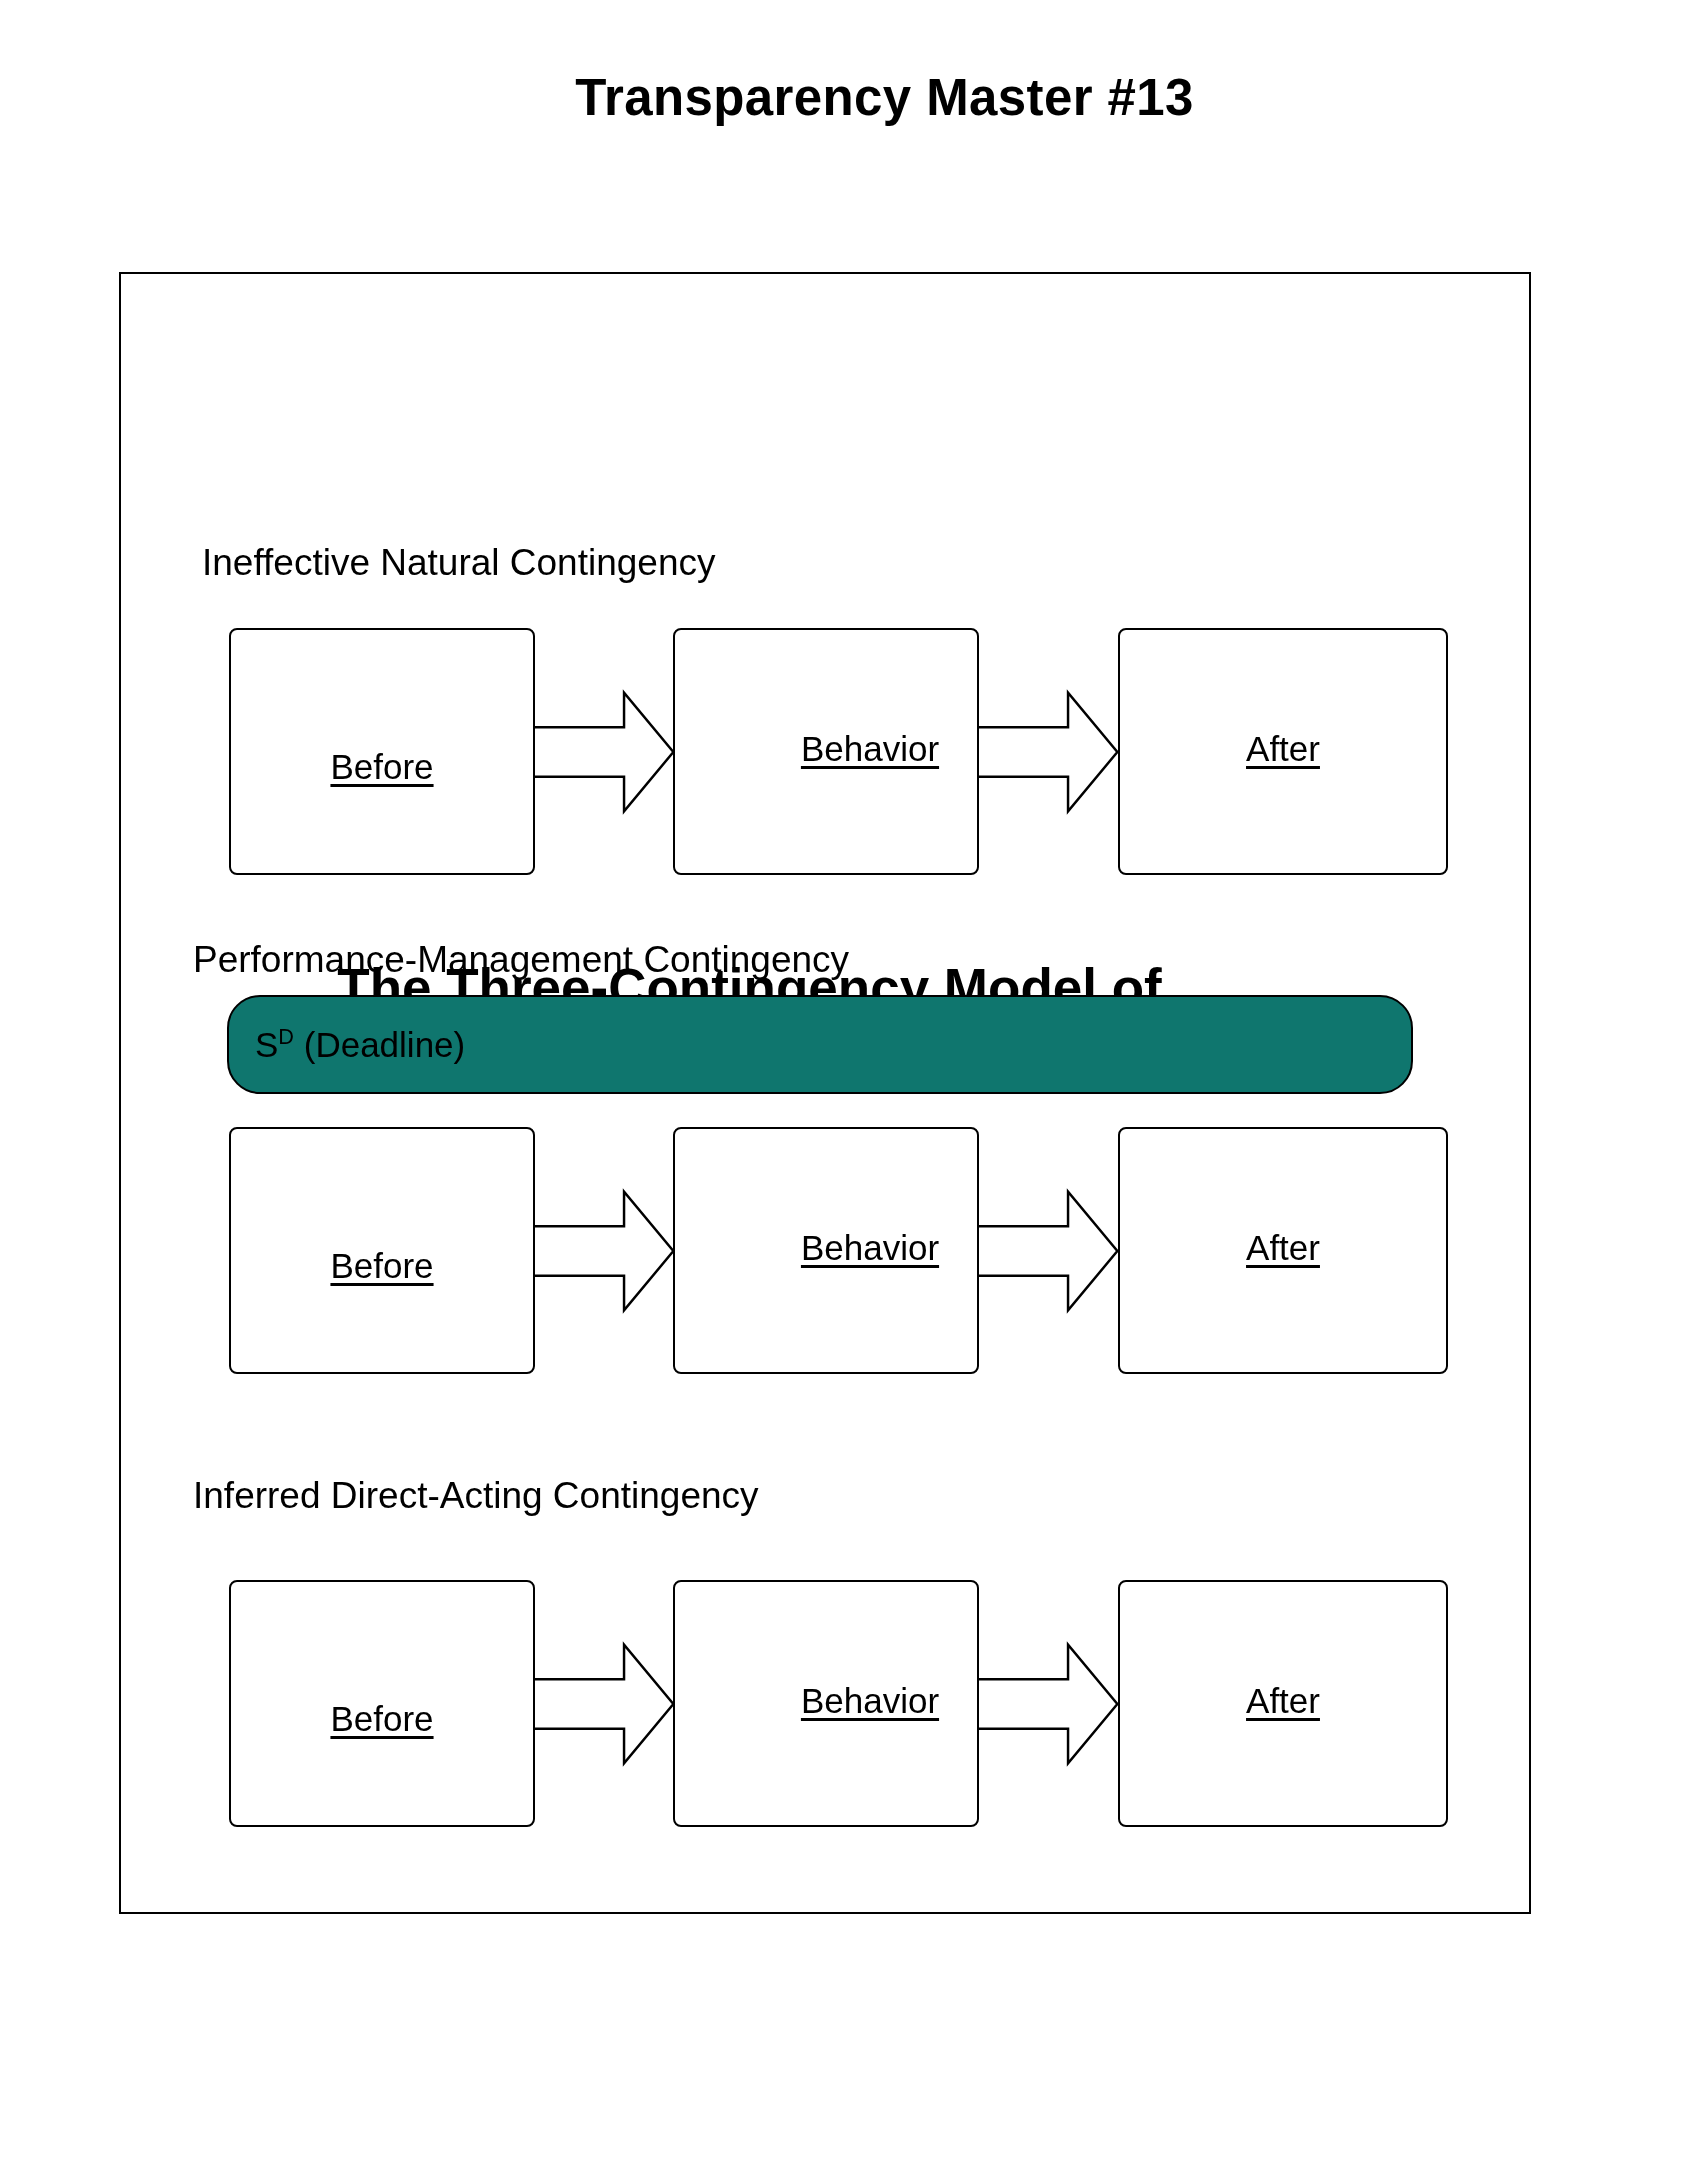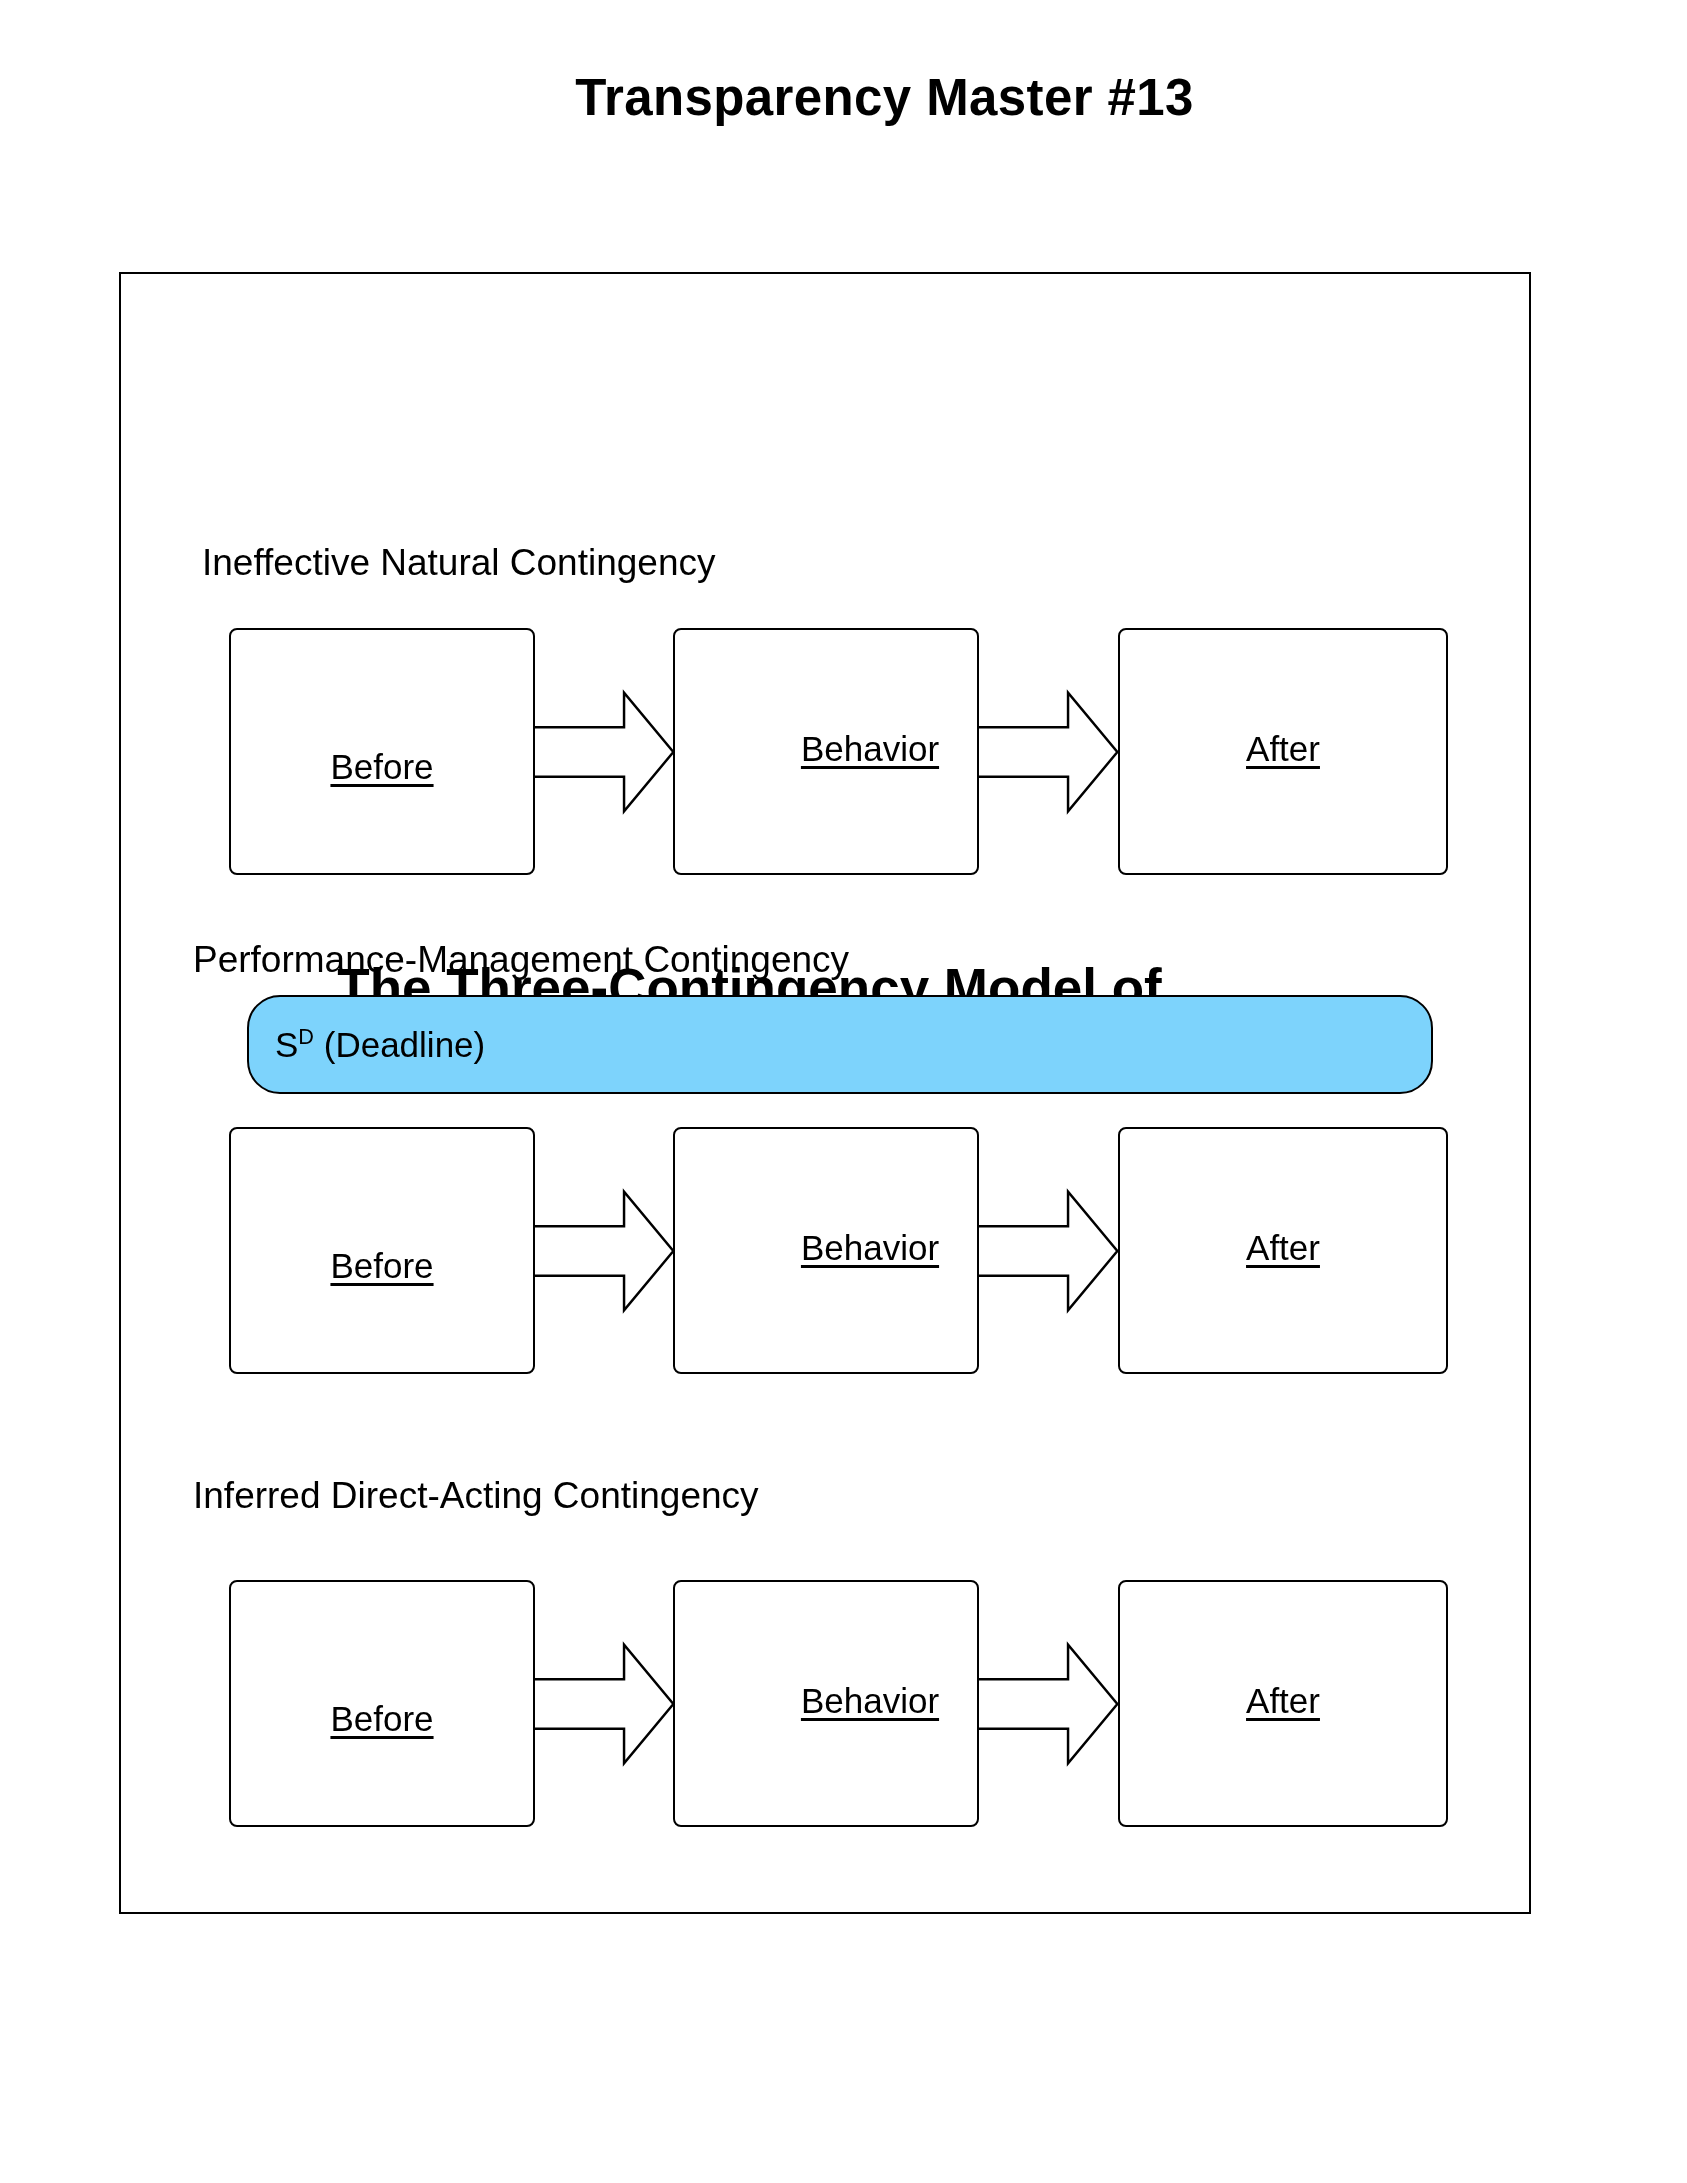--- a/index.html
+++ b/index.html
@@ -70,23 +70,22 @@
   
   #deadline-bar {
     position: absolute;
     left: 227px;
     top: 995px;
     width: 1186px;
     height: 99px;
     border: 2.5px solid #000000;
     border-radius: 33px;
     box-sizing: border-box;
-    background: #7dd3fc;
+    background: #0f766e;
     z-index: 2;
-    margin-left: 20px;
   }
   #deadline-label {
     position: absolute;
     left: 26px;
     top: 28px;
     font-size: 35px;
     white-space: nowrap;
   }
   #deadline-label sup {
     font-size: 0.62em;

